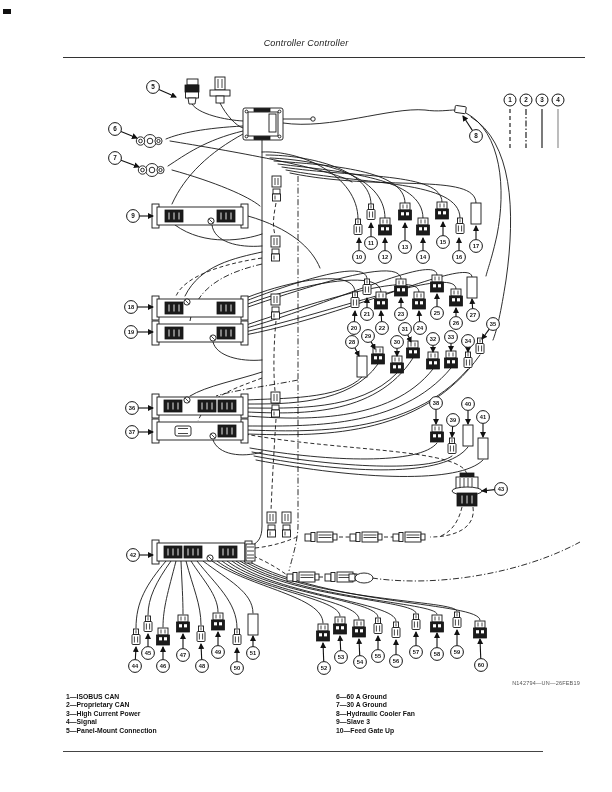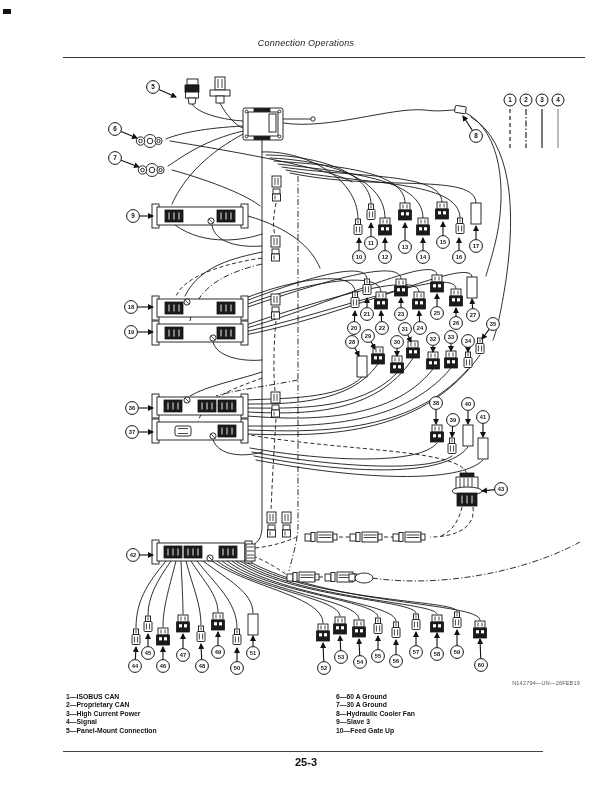--- a/index.html
+++ b/index.html
@@ -31,21 +31,21 @@
   .slit{stroke:#ffffff;stroke-width:0.9;}
   .pin{stroke:#161616;stroke-width:0.8;}
 </style>
 </head>
 <body>
 
 <div class="page">
 
   <div class="corner-mark"></div>
 
-  <div class="header-title">Connection Operations</div>
+  <div class="header-title">Controller Controller</div>
   <div class="header-rule"></div>
 
   <svg class="diagram" viewBox="0 0 612 792">
     <defs>
       <marker id="ah" markerWidth="8" markerHeight="8" refX="5" refY="3" orient="auto" markerUnits="userSpaceOnUse">
         <path d="M0,0 L6,3 L0,6 z" fill="#111"></path>
       </marker>
       <g id="plug-sm">
         <rect class="box" x="2.5" y="0" width="5" height="5.5"></rect>
         <line class="pin" x1="5" y1="1.2" x2="5" y2="4.4"></line>
@@ -696,14 +696,13 @@
     <div class="legend-col right" id="legend-right">
         <div class="legend-item">6—60 A Ground</div>
         <div class="legend-item">7—30 A Ground</div>
         <div class="legend-item">8—Hydraulic Cooler Fan</div>
         <div class="legend-item">9—Slave 3</div>
         <div class="legend-item">10—Feed Gate Up</div>
       </div>
   </div>
 
   <div class="footer-rule"></div>
-  <div class="page-number">25-3</div>
 </div>
 
 </body></html>

